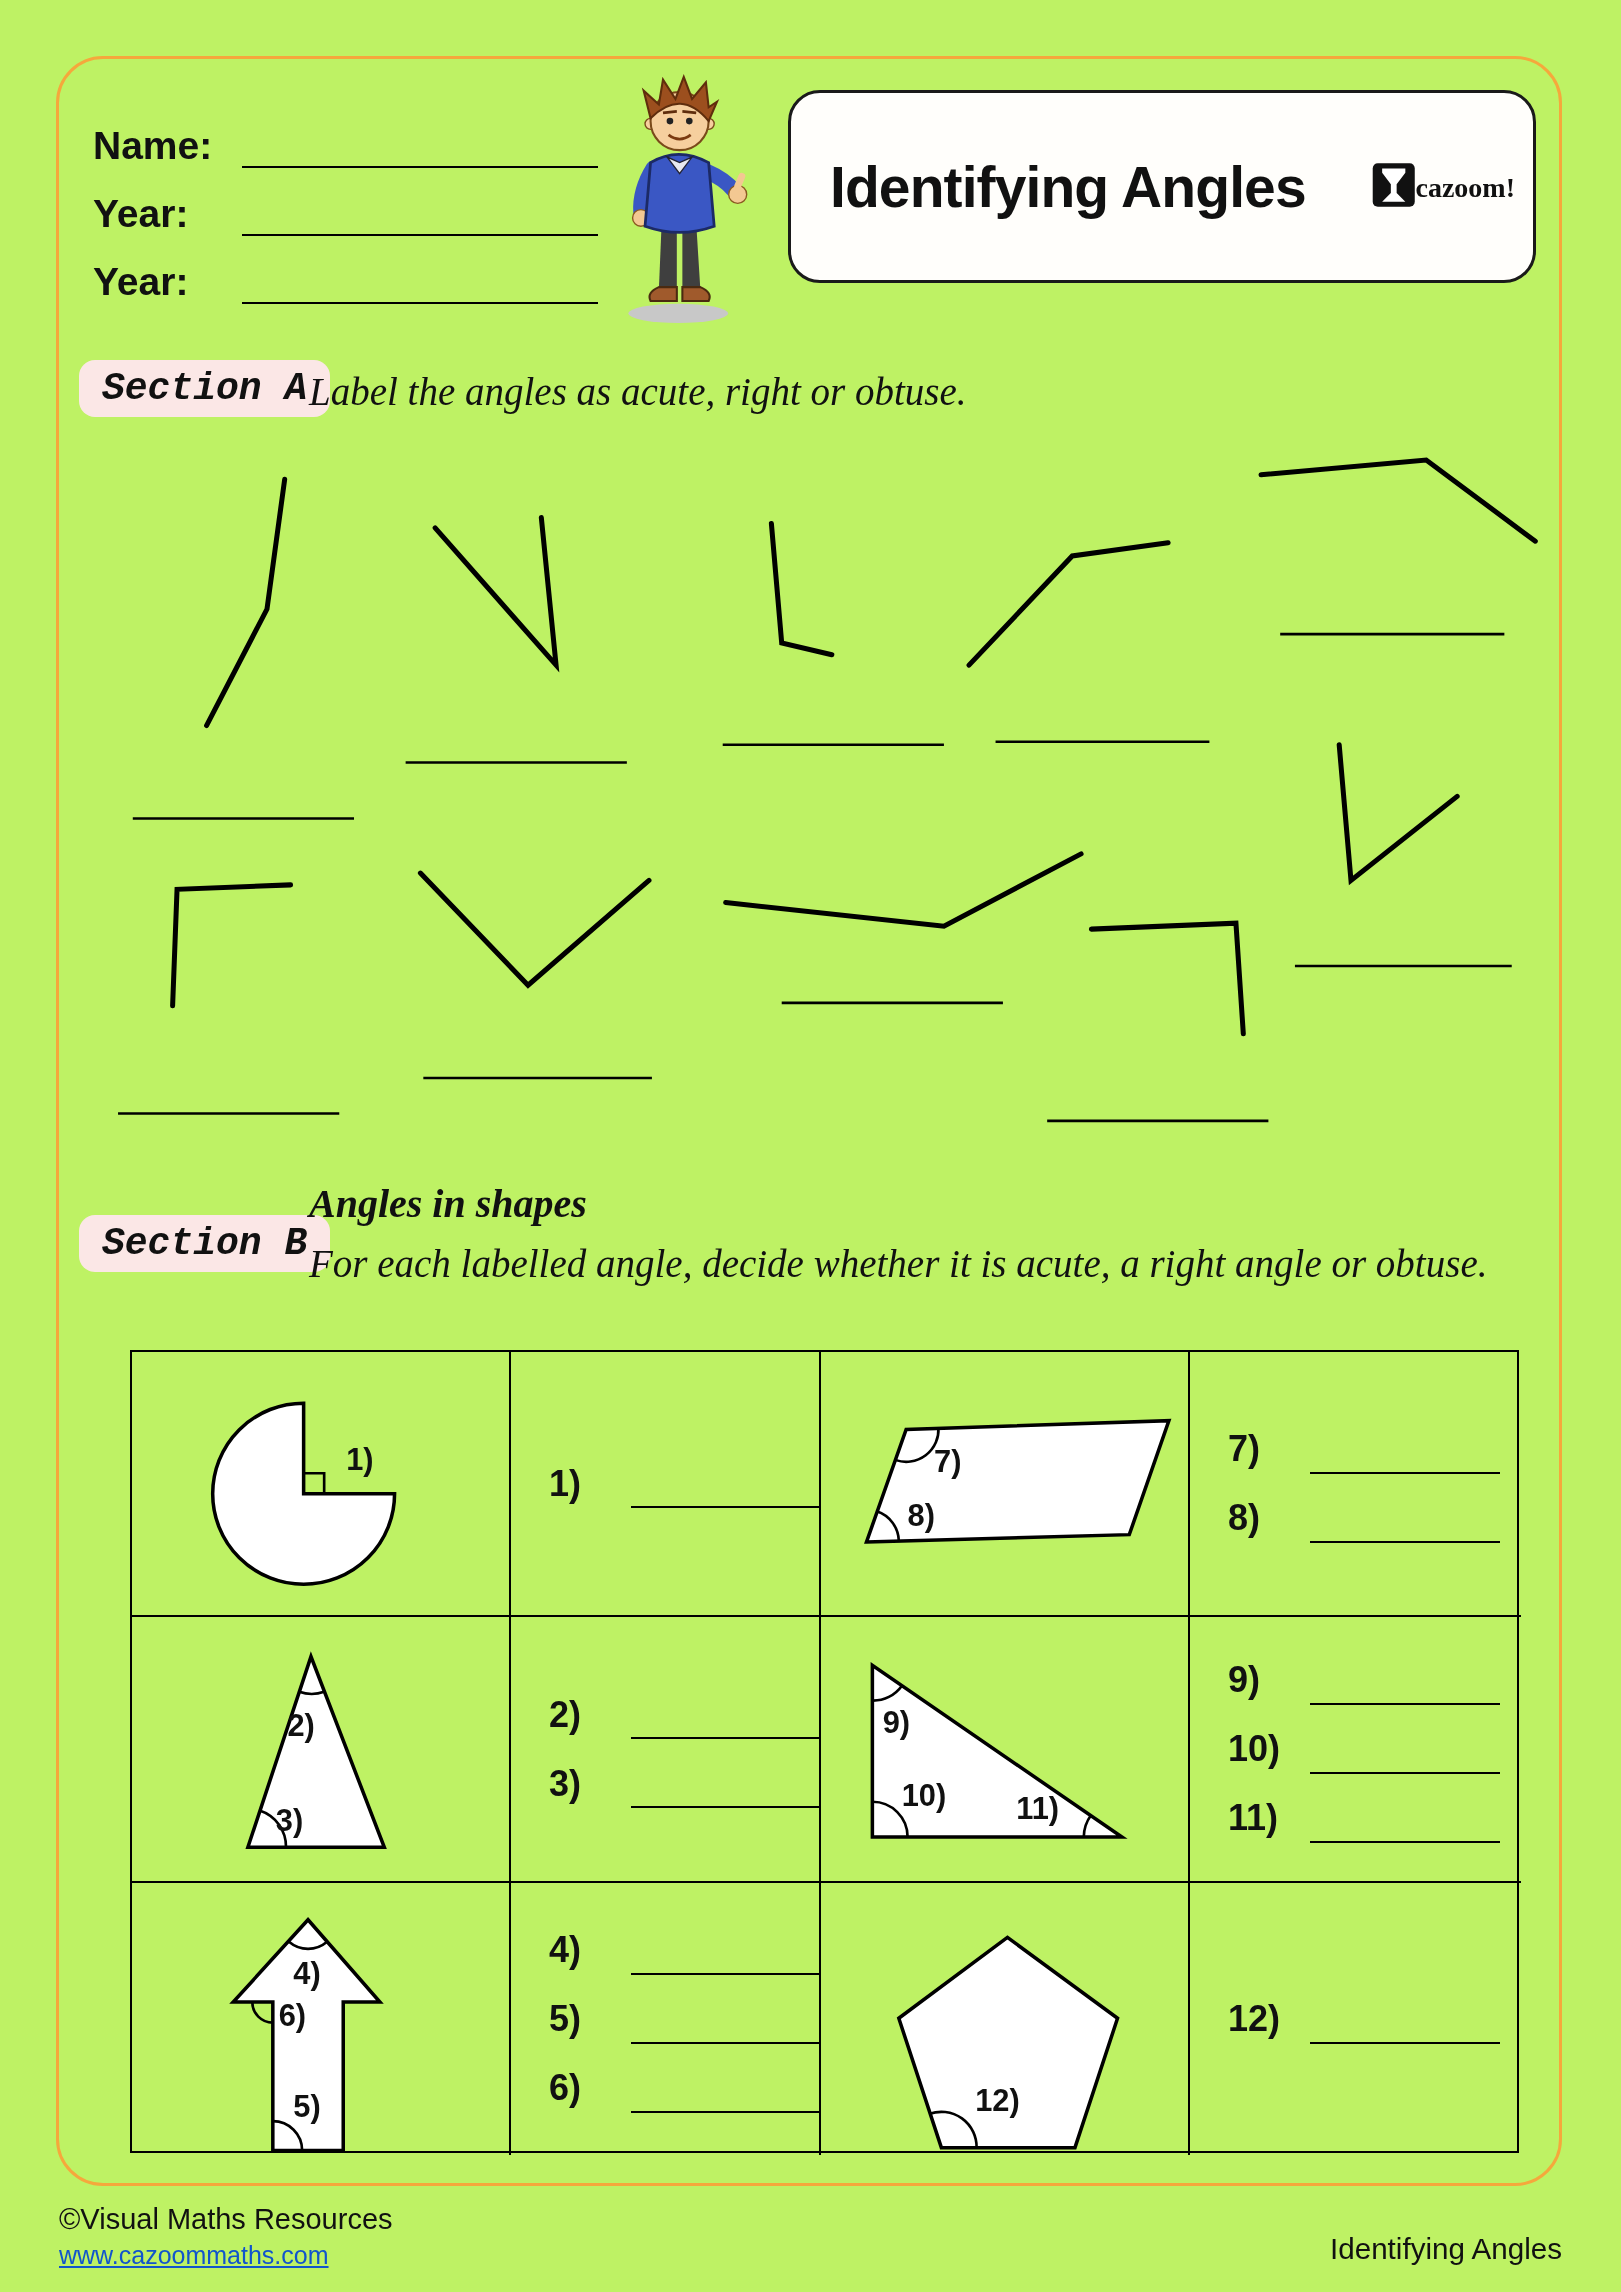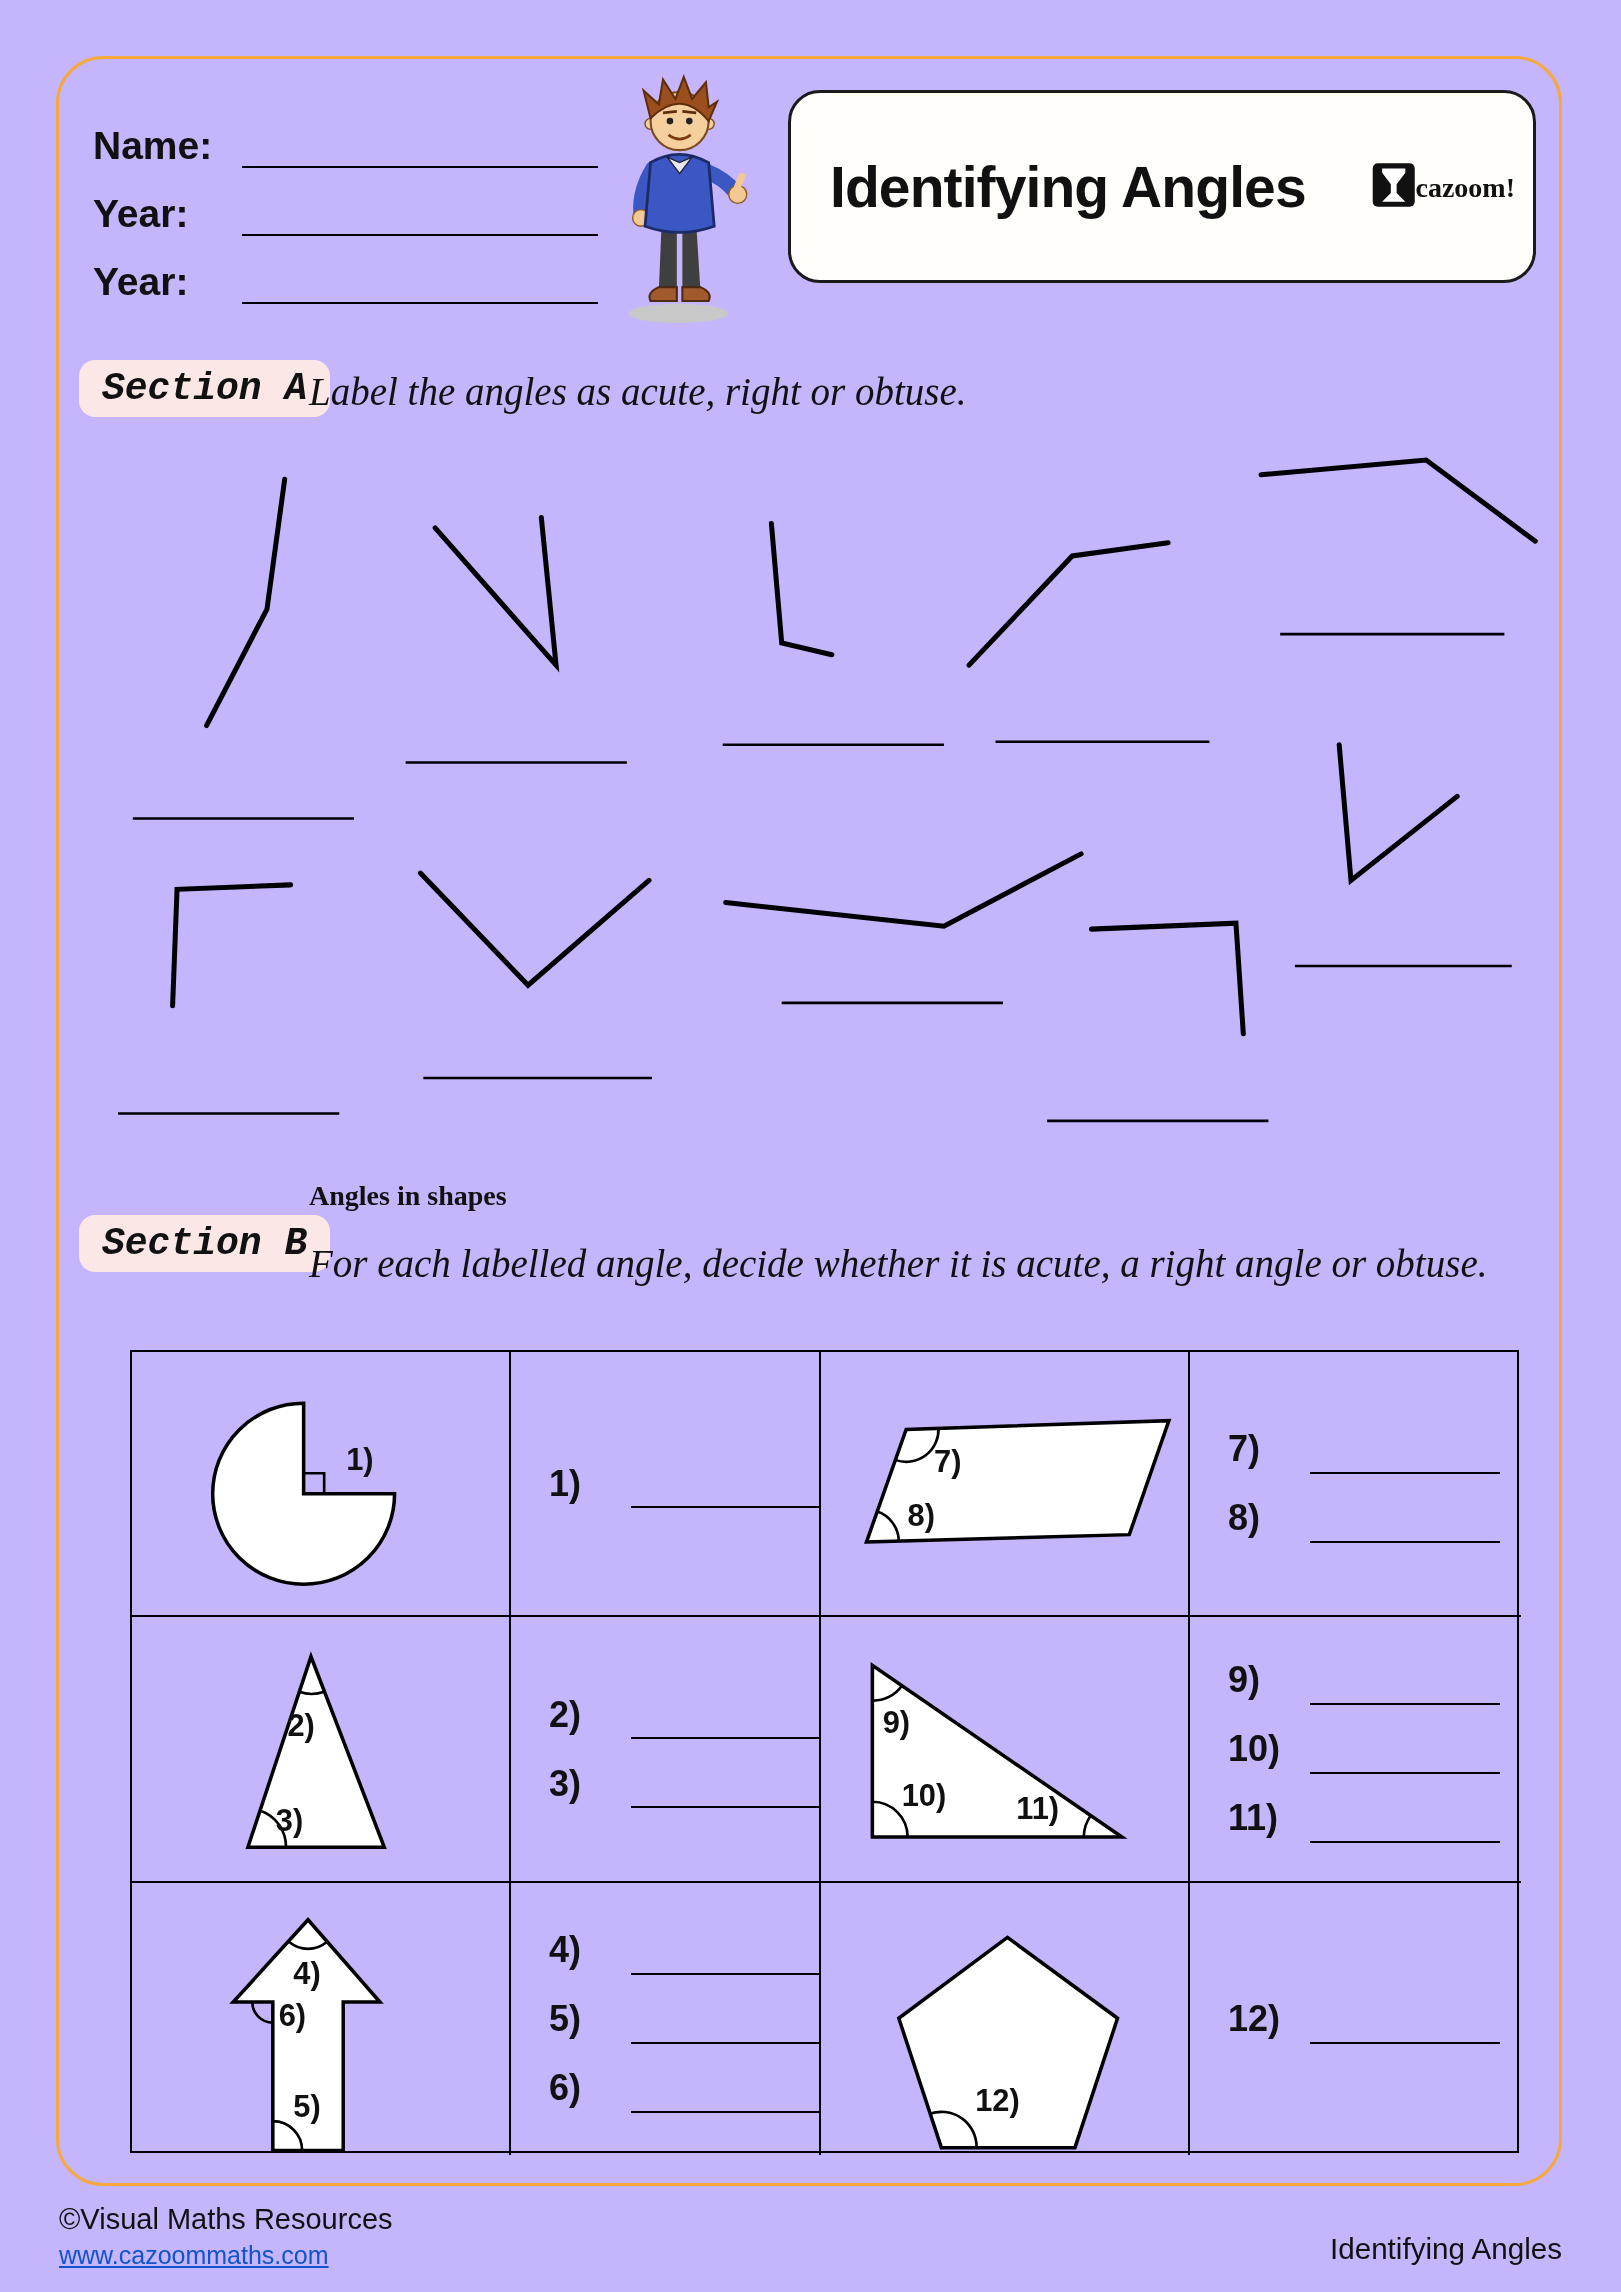--- a/index.html
+++ b/index.html
@@ -1,17 +1,17 @@
 <!DOCTYPE html>
 <html style="font-size:14.3px"><head>
 <meta charset="utf-8">
 <style>
   * { box-sizing: border-box; margin: 0; padding: 0; }
   html,body { width:1621px; height:2293px; background:#ffffff; font-family:"Liberation Sans",sans-serif; }
-  .page { position:relative; width:1621px; height:2293px; background:#c4b5fd; overflow:hidden; }
+  .page { position:relative; width:1621px; height:2293px; background:#bef264; overflow:hidden; }
 
   .page-frame { position:absolute; left:56px; top:56px; width:1506px; height:2130px;
                 border:3.6px solid #F5A83C; border-radius:47px; }
 
   
   .fields { position:absolute; left:93px; top:100px; }
   .field-row { display:flex; align-items:flex-end; height:68px; }
   .field-label { font-weight:bold; font-size:39px; width:136px; color:#111; }
   .field-line { width:356px; border-bottom:2.7px solid #000; height:45px; margin-left:12.5px; }
 
@@ -26,21 +26,21 @@
   .logo { width:143px; display:flex; flex-direction:row; align-items:center; margin-right:18px; }
   .logo-text { font-family:"Liberation Serif",serif; font-weight:bold; font-size:28px; margin-top:3.6px; color:#111; }
 
   
   .section-label { position:absolute; background:#FBE7E6; border-radius:16px; padding:7.2px 23px;
                    font-family:Liberation Mono, monospace; font-weight:bold; font-style:italic;
                    font-size:38px; color:#111; }
   .instruction { position:absolute; font-family:"Liberation Serif",serif; font-style:italic;
                  font-size:39px; color:#111; }
   .sec-heading { position:absolute; font-family:"Liberation Serif",serif; font-weight:bold;
-                 font-size:28px; color:#111; }
+                 font-style:italic; font-size:40px; color:#111; }
 
   #section-a-label { left:79px; top:360px; }
   #section-a-instruction { left:309px; top:369px; }
   #section-a-canvas { position:absolute; left:62px; top:435px; width:1522px; height:708px; }
 
   #section-b-label { left:79px; top:1215px; }
   #section-b-heading { left:309px; top:1180px; }
   #section-b-instruction { left:309px; top:1241px; }
 
   .angle { fill:none; stroke:#000; stroke-width:3.4; stroke-linecap:round; stroke-linejoin:miter; }

